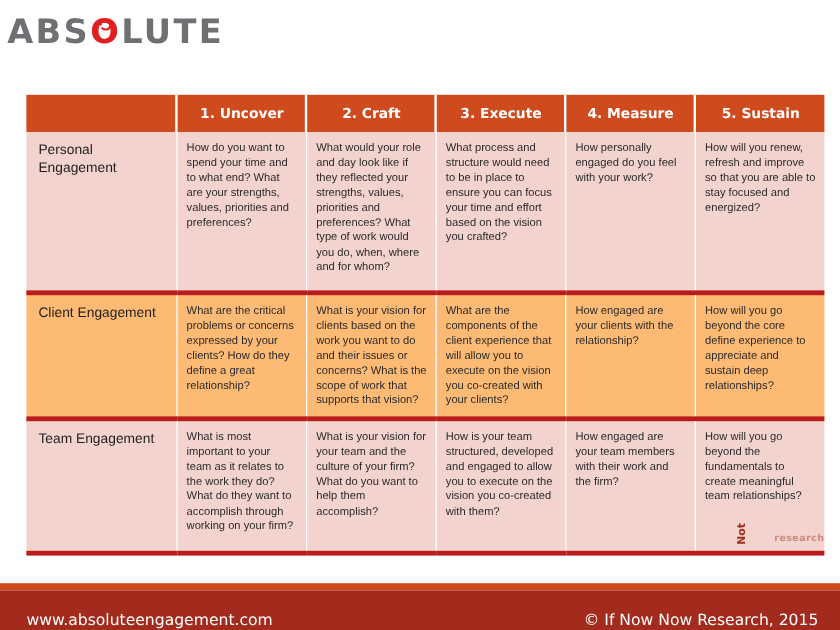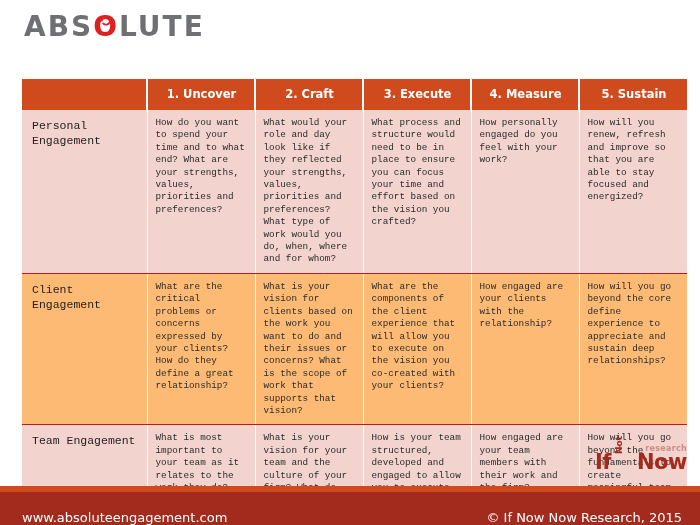--- a/index.html
+++ b/index.html
@@ -12,21 +12,21 @@
 
   body {
     font-family: "Liberation Sans", sans-serif;
     background: #ffffff;
     position: relative;
   }
 
   
   #brand-logo {
     position: absolute;
-    left: 24px;
+    left: 6px;
     top: 12px;
     width: 260px;
     height: 56px;
   }
   .logo-top {
     font-family: "DejaVu Sans", sans-serif;
     font-size: 28px;
     font-weight: 700;
     letter-spacing: 2px;
     color: #6f7073;
@@ -80,27 +80,27 @@
     padding: 8px 8px 9px 9px;
     height: 31px;
     vertical-align: middle;
     border-right: 2px solid #ffffff;
   }
   #matrix-table th:last-child { border-right: none; }
   #matrix-table th.corner-head { background: #cf4a1c; }
 
   #matrix-table td {
     vertical-align: top;
-    font-family: Liberation Mono, monospace;
+    font-family: Liberation Sans, sans-serif;
     font-size: 9.3px;
     line-height: 12.4px;
     color: #2b2b2b;
     padding: 7px 7px 7px 8px;
     border-right: 1px solid #ffffff;
-    border-bottom: 1px solid #b91c1c;
+    border-bottom: 4px solid #b91c1c;
   }
   #matrix-table td:last-child { border-right: none; }
 
   #matrix-table td.row-label {
     font-size: 11.5px;
     line-height: 15px;
     color: #1f1f1f;
     padding-left: 10px;
     padding-top: 8px;
   }
@@ -240,23 +240,20 @@
       <td>What is your vision for your team and the culture of your firm? What do you want to help them accomplish?</td>
       <td>How is your team structured, developed and engaged to allow you to execute on the vision you co-created with them?</td>
       <td>How engaged are your team members with their work and the firm?</td>
       <td>How will you go beyond the fundamentals to create meaningful team relationships?</td>
     </tr>
   </tbody>
 </table>
 
 <div id="ifnotnow-logo">
   <div class="inn-research">research</div>
-  <div class="inn-main">
-    <span>If</span><span style="opacity:0">xx</span><span>Now</span>
-  </div>
   <div class="inn-not">Not</div>
 </div>
 
 <div id="footer-accent"></div>
 <div id="footer-bar">
   <span class="foot-text">www.absoluteengagement.com</span>
   <span class="foot-text">© If Now Now Research, 2015</span>
 </div>
 
 </body></html>

